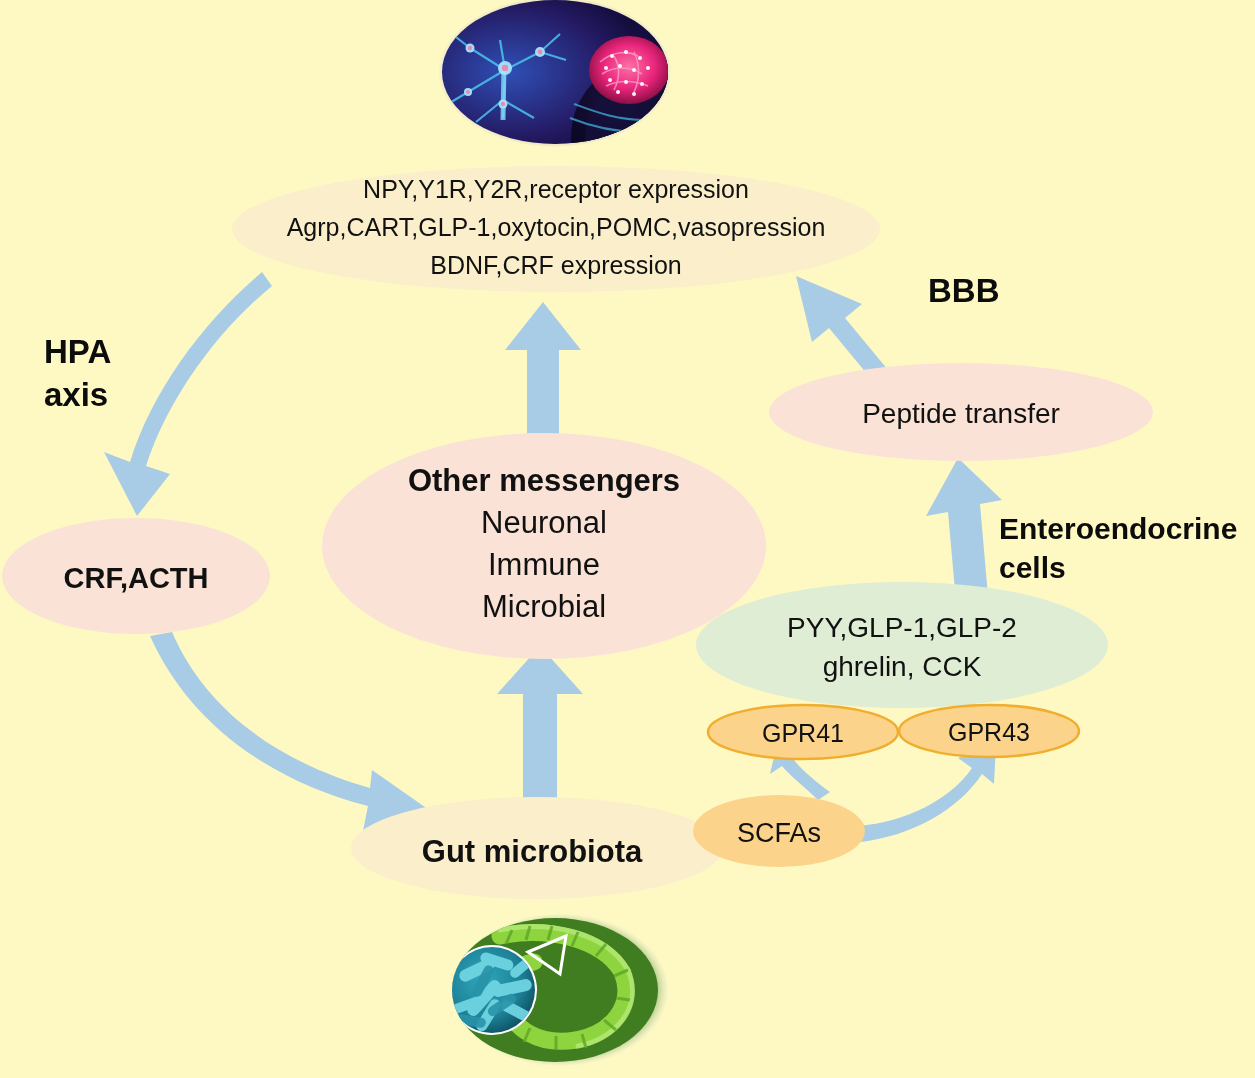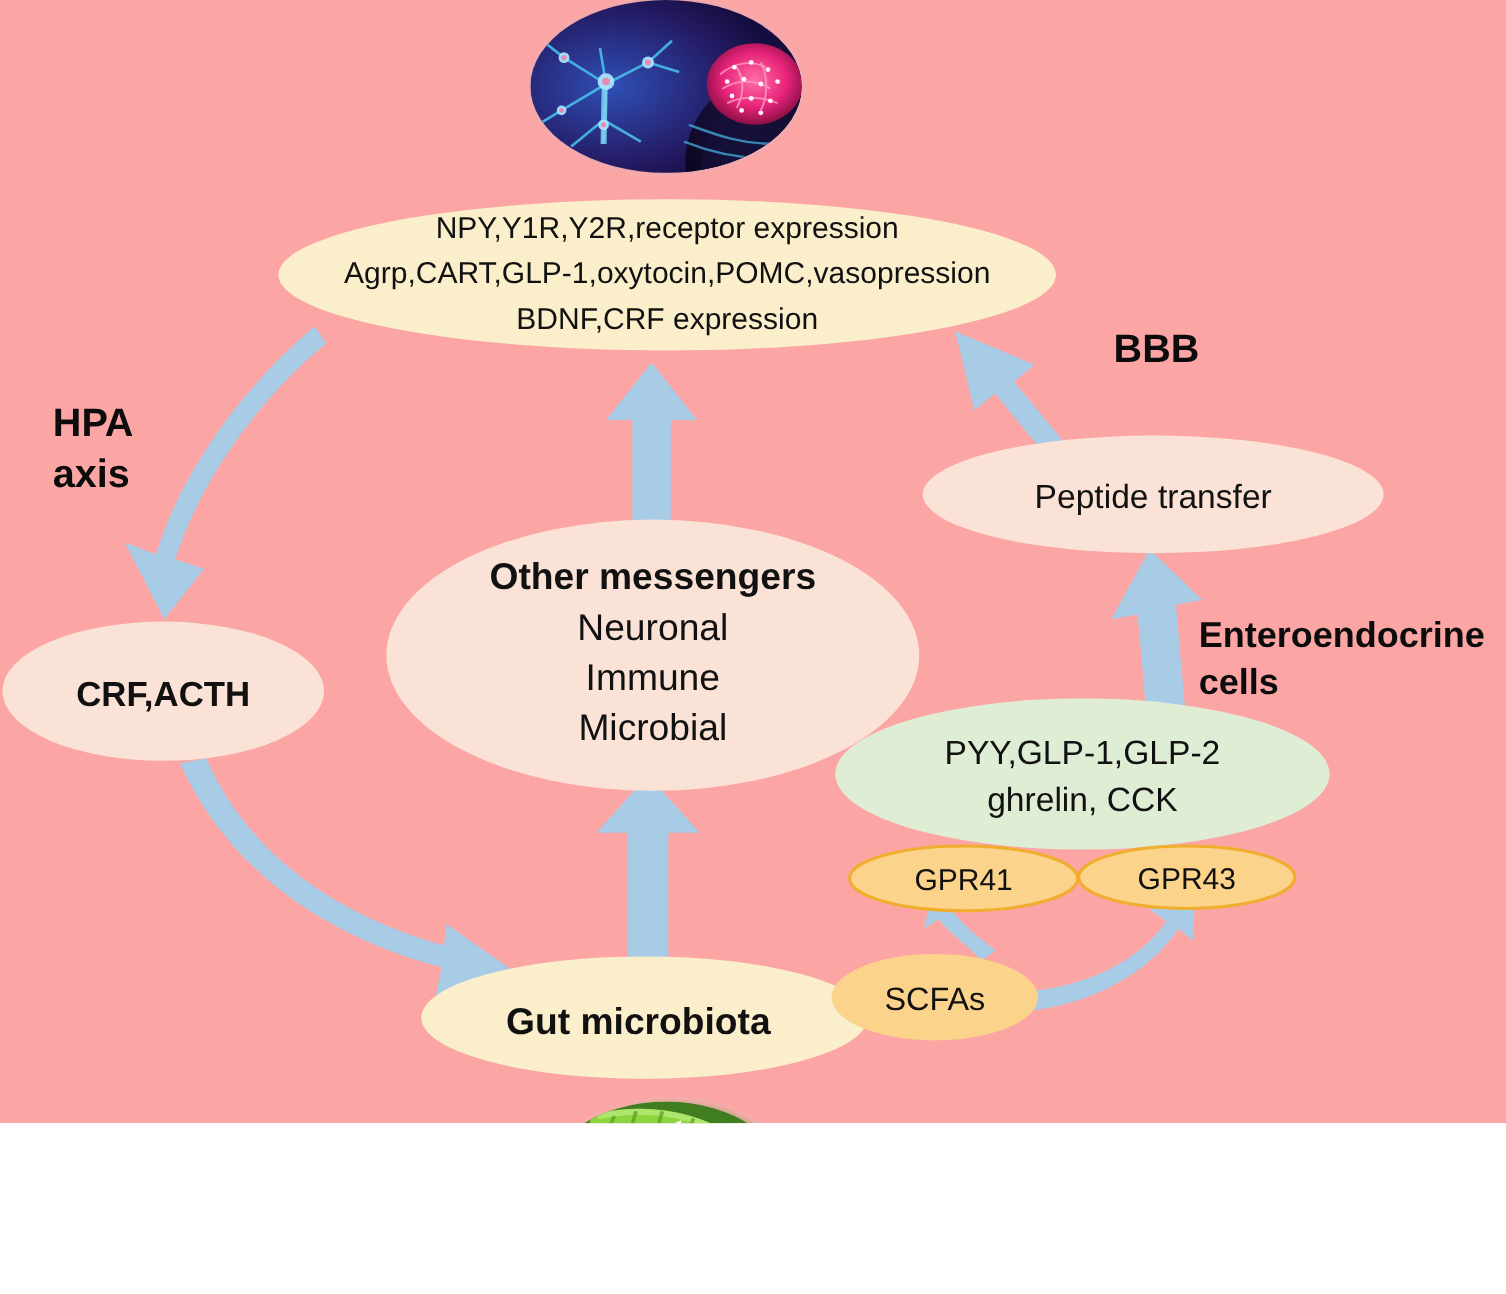--- a/index.html
+++ b/index.html
@@ -3,22 +3,22 @@
 <meta charset="utf-8">
 <style>
   html, body {
     margin: 0;
     padding: 0;
     background: #ffffff;
   }
   #canvas {
     position: relative;
     width: 1255px;
-    height: 936px;
-    background: #fca5a5;
+    height: 1078px;
+    background: #fef9c3;
     overflow: hidden;
     font-family: "Liberation Sans", sans-serif;
   }
   svg#diagram {
     position: absolute;
     left: 0;
     top: 0;
     width: 1255px;
     height: 1078px;
   }

